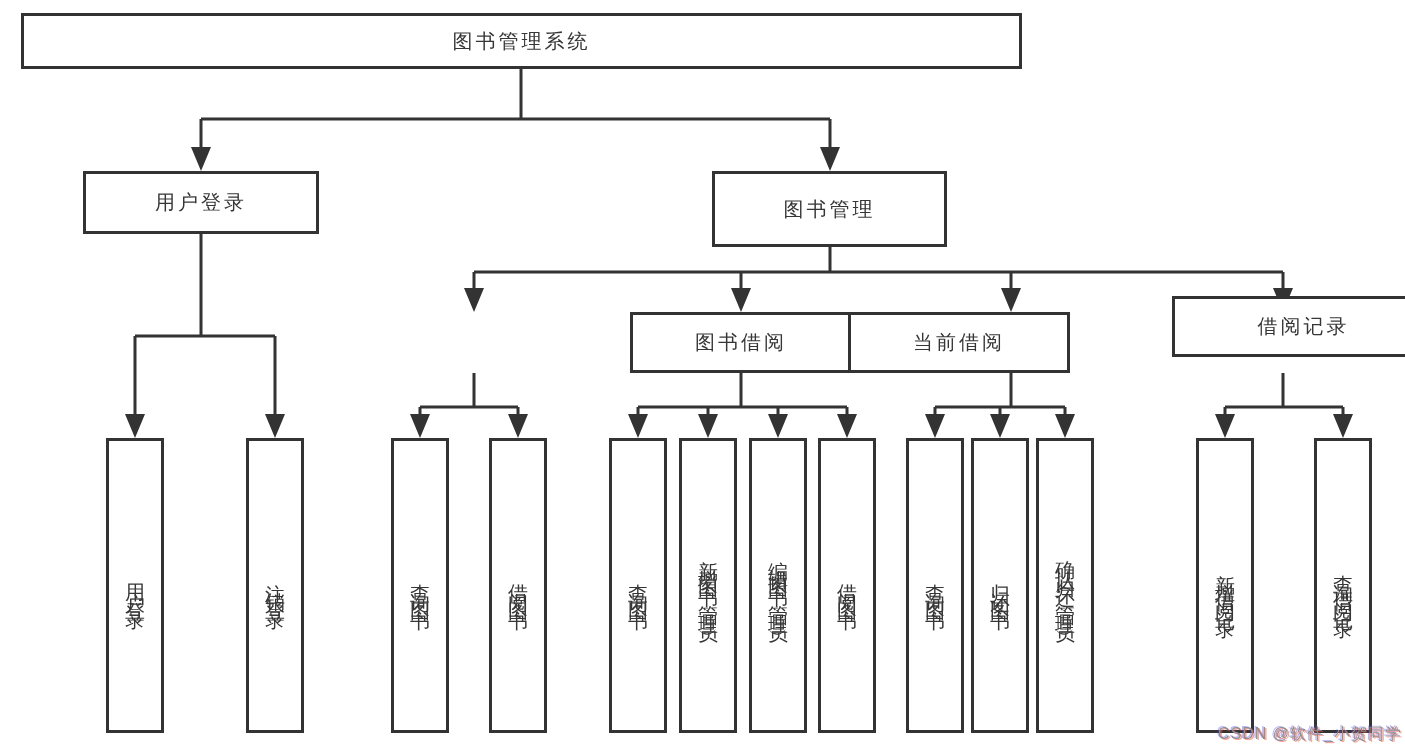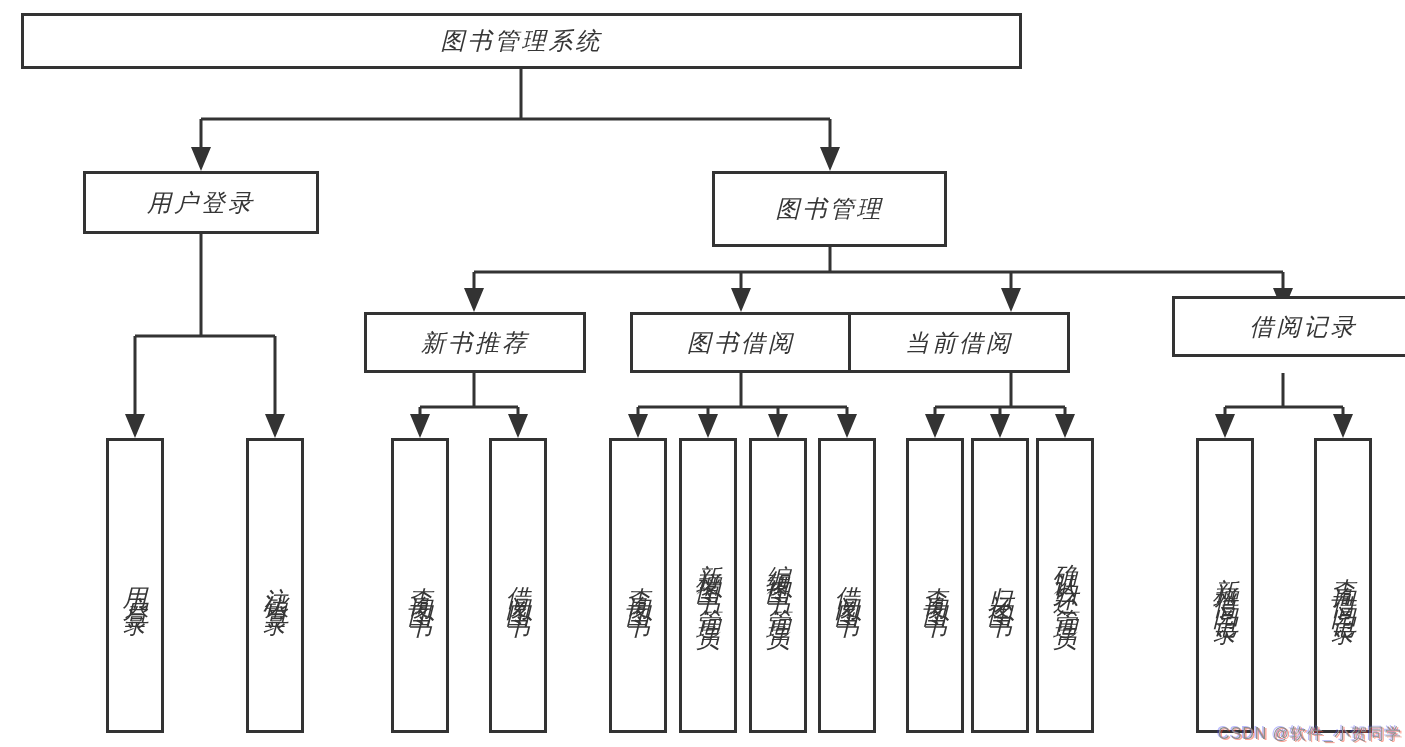--- a/index.html
+++ b/index.html
@@ -13,23 +13,22 @@
   svg.wires{position:absolute;left:0;top:0;z-index:0;}
   .node{
     position:absolute;
     background:#ffffff;
     border:3px solid #333333;
     box-sizing:border-box;
     display:flex;
     align-items:center;
     justify-content:center;
     color:#363636;
-    font-size:24px;
+    font-size:20px;
     z-index:1;
-    font-style:italic;
   }
   .node.h span{
     letter-spacing:3px;
     white-space:nowrap;
   }
   .node.v span{
     writing-mode:vertical-rl;
     text-orientation:mixed;
     letter-spacing:9px;
     line-height:1.15;
@@ -77,23 +76,20 @@
     <span>图书管理系统</span>
   </div>
 
   <div class="node h" style="left:83px;top:171px;width:236px;height:63px">
     <span>用户登录</span>
   </div>
   <div class="node h" style="left:712px;top:171px;width:235px;height:76px">
     <span>图书管理</span>
   </div>
 
-  <div class="node h" style="left:364px;top:312px;width:222px;height:61px">
-    <span>新书推荐</span>
-  </div>
   <div class="node h" style="left:630px;top:312px;width:222px;height:61px">
     <span>图书借阅</span>
   </div>
   <div class="node h" style="left:848px;top:312px;width:222px;height:61px">
     <span>当前借阅</span>
   </div>
   <div class="node h" style="left:1172px;top:296px;width:263px;height:61px">
     <span>借阅记录</span>
   </div>
 

